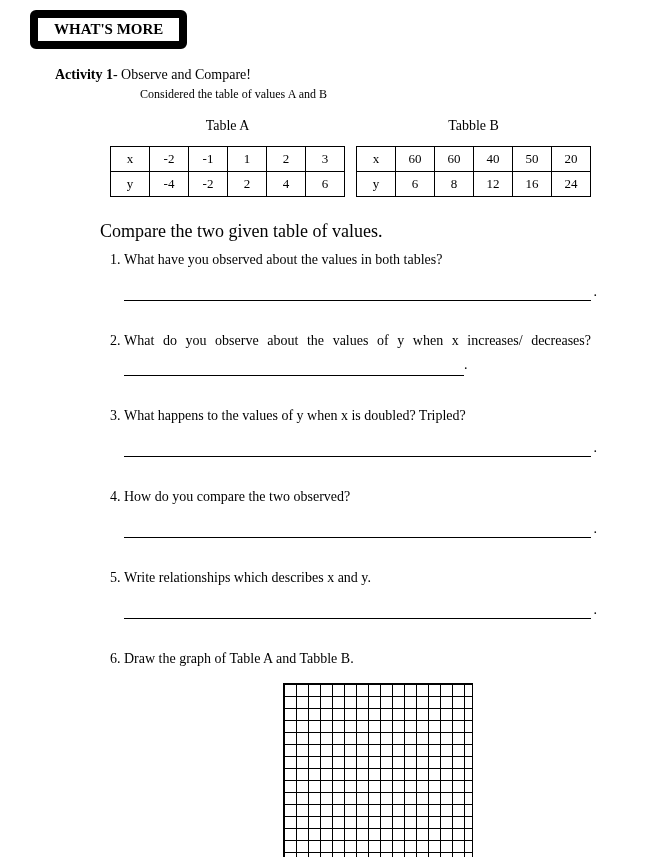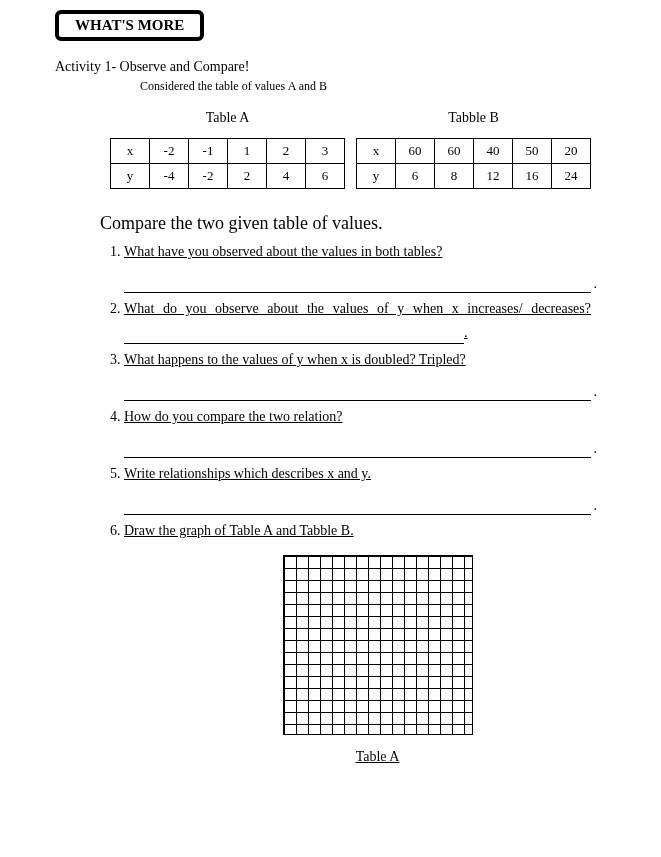--- a/index.html
+++ b/index.html
@@ -7,33 +7,32 @@
     font-size: 14px;
     color: #000;
     background: #fff;
     margin: 0;
     padding: 10px 30px 40px 30px;
     width: 661px;
     box-sizing: border-box;
   }
   .section-header {
     display: inline-block;
-    border: 4px solid #000000;
+    border: 8px solid #000000;
     border-radius: 6px;
     padding: 3px 16px;
     font-weight: bold;
     font-size: 15px;
-    margin-left: 25px;
     margin-bottom: 18px;
   }
   .activity-line {
     margin: 0 0 4px 25px;
     font-size: 14px;
   }
-  .activity-label { font-weight: normal; }
+  .activity-label { font-weight: bold; }
   .activity-title { font-weight: normal; }
   .subline {
     margin: 0 0 16px 110px;
     font-size: 12px;
   }
   .tables-row {
     display: flex;
     justify-content: space-between;
     margin: 0 40px 0 80px;
   }
@@ -52,24 +51,23 @@
   table.val td.hdr { font-style: normal; }
   .compare-intro {
     margin: 24px 0 6px 70px;
     font-size: 18px;
   }
   ol.questions {
     margin: 0 40px 0 70px;
     padding-left: 24px;
   }
   ol.questions > li {
-    margin-bottom: 4px;
+    margin-bottom: 28px;
     text-align: justify;
     line-height: 1.7;
-    text-decoration: underline;
   }
   .blank-line {
     display: block;
     border-bottom: 1px solid #000;
     height: 18px;
     margin-top: 10px;
     position: relative;
   }
   .blank-line::after {
     content: ".";
@@ -171,21 +169,21 @@
     <span class="blank-line"></span>
   </li>
   <li>
     <span>What do you observe about the values of y when x increases/ decreases? </span><span class="inline-blank"></span>.
   </li>
   <li>
     <span>What happens to the values of y when x is doubled? Tripled?</span>
     <span class="blank-line"></span>
   </li>
   <li>
-    <span>How do you compare the two relation?</span>
+    <span>How do you compare the two observed?</span>
     <span class="blank-line"></span>
   </li>
   <li>
     <span>Write relationships which describes x and y.</span>
     <span class="blank-line"></span>
   </li>
   <li>
     <span>Draw the graph of Table A and Tabble B.</span>
     <div class="graphs-row">
       <div class="graph-block">

